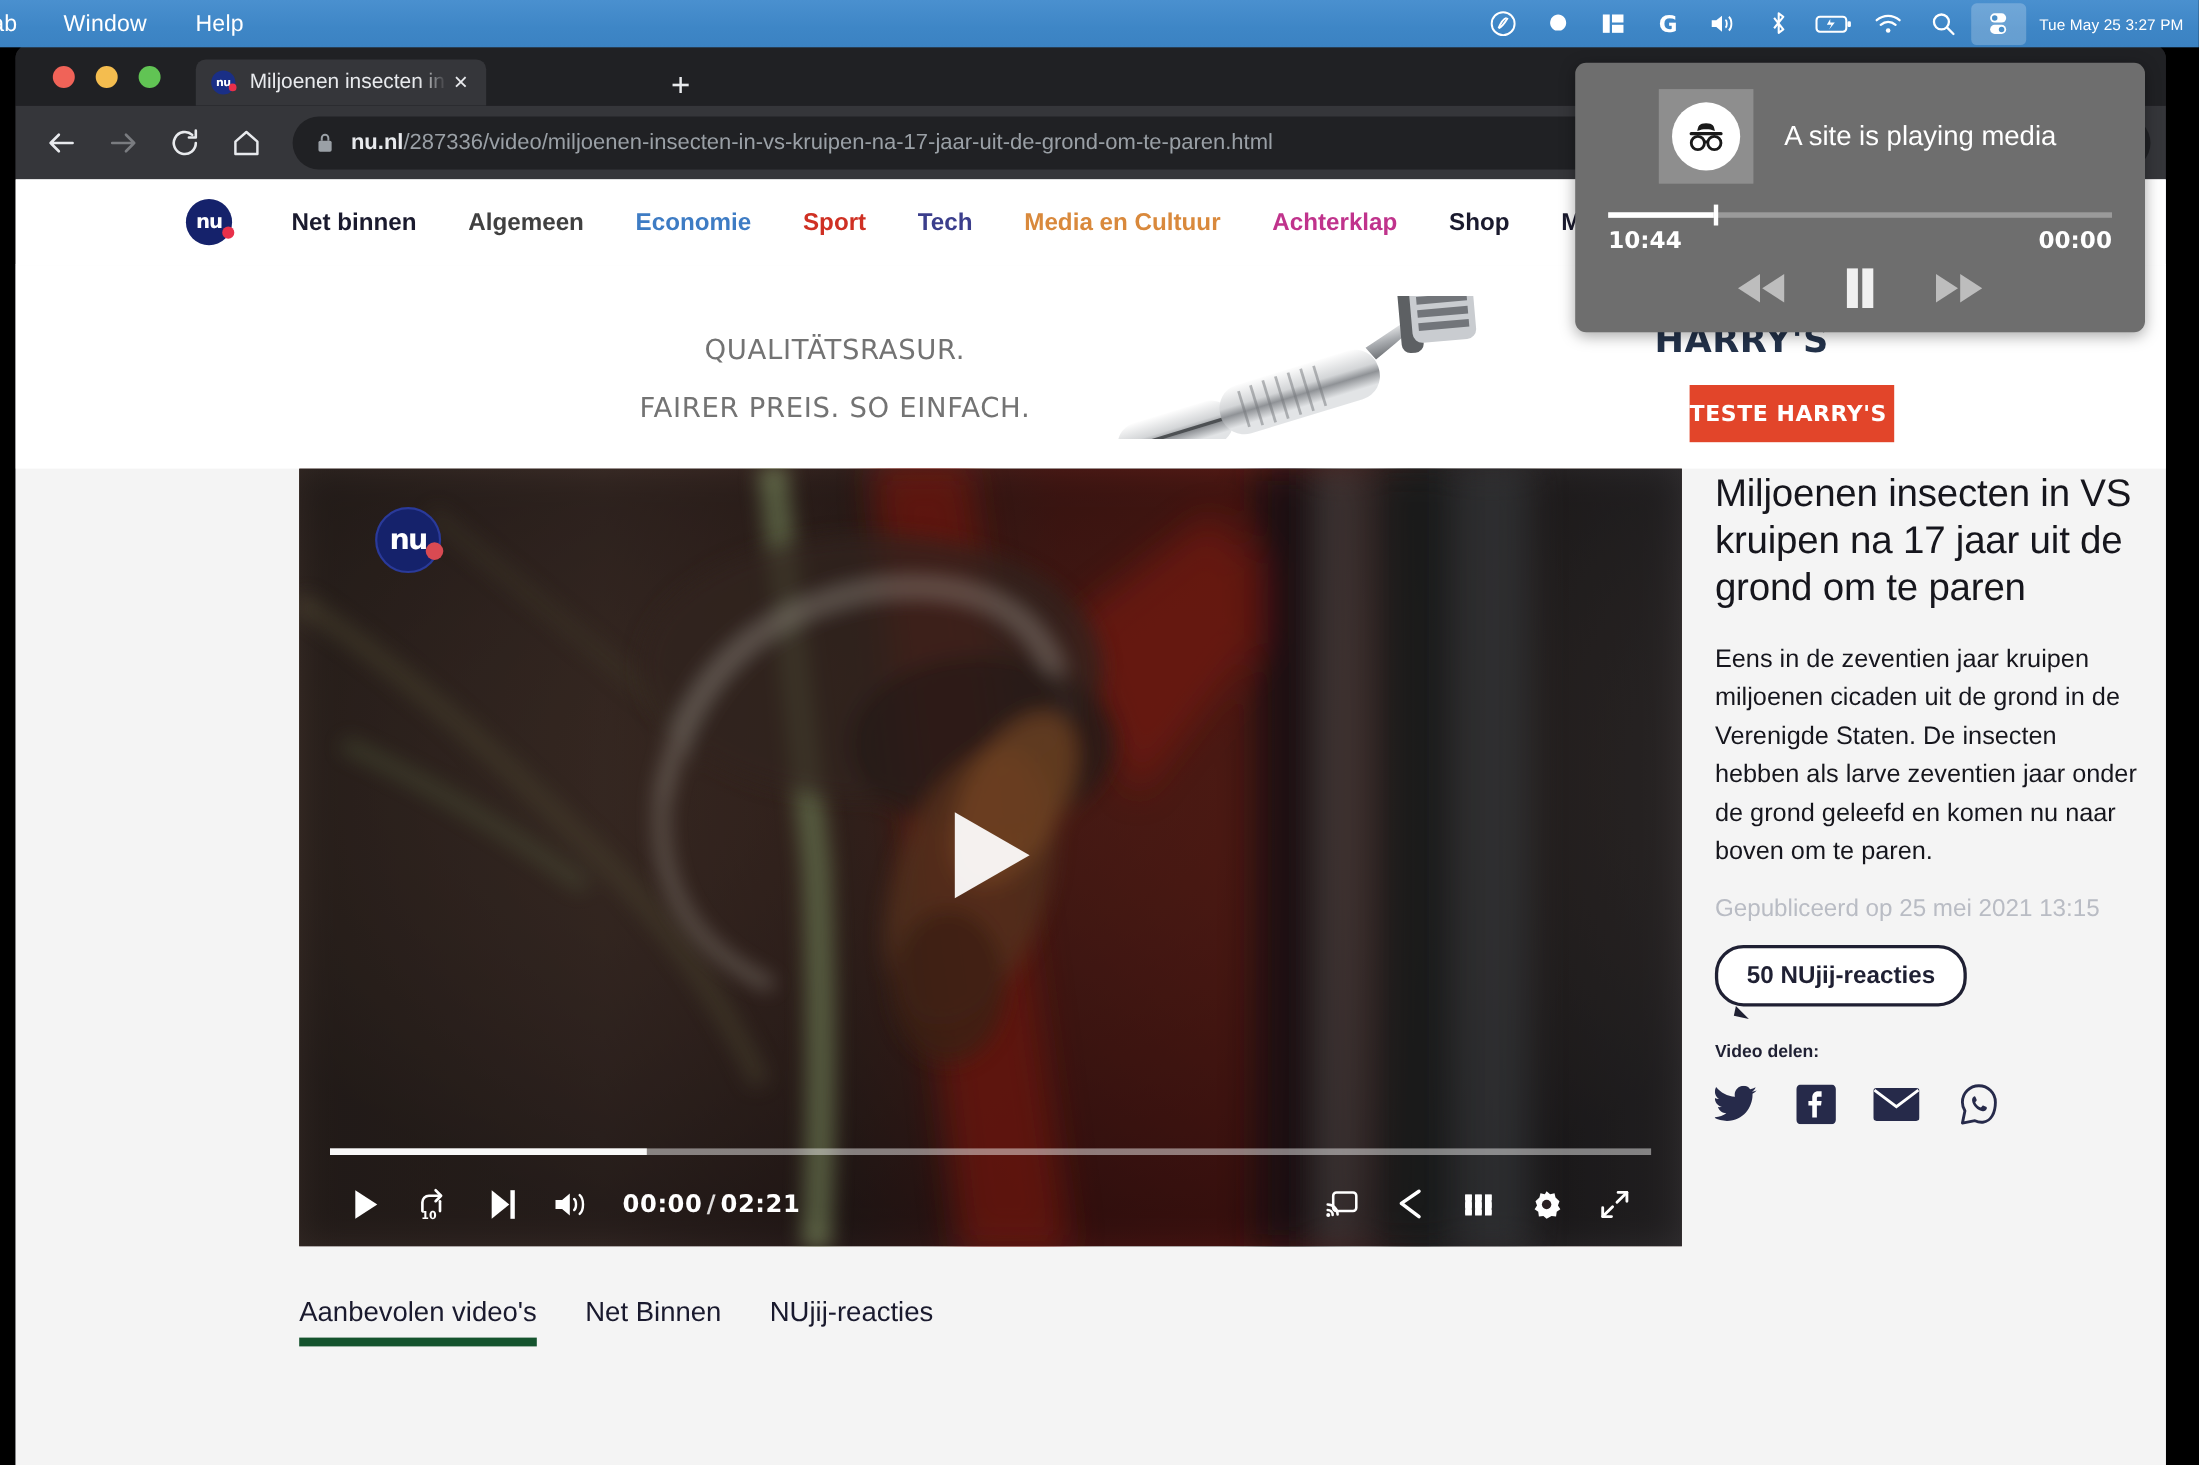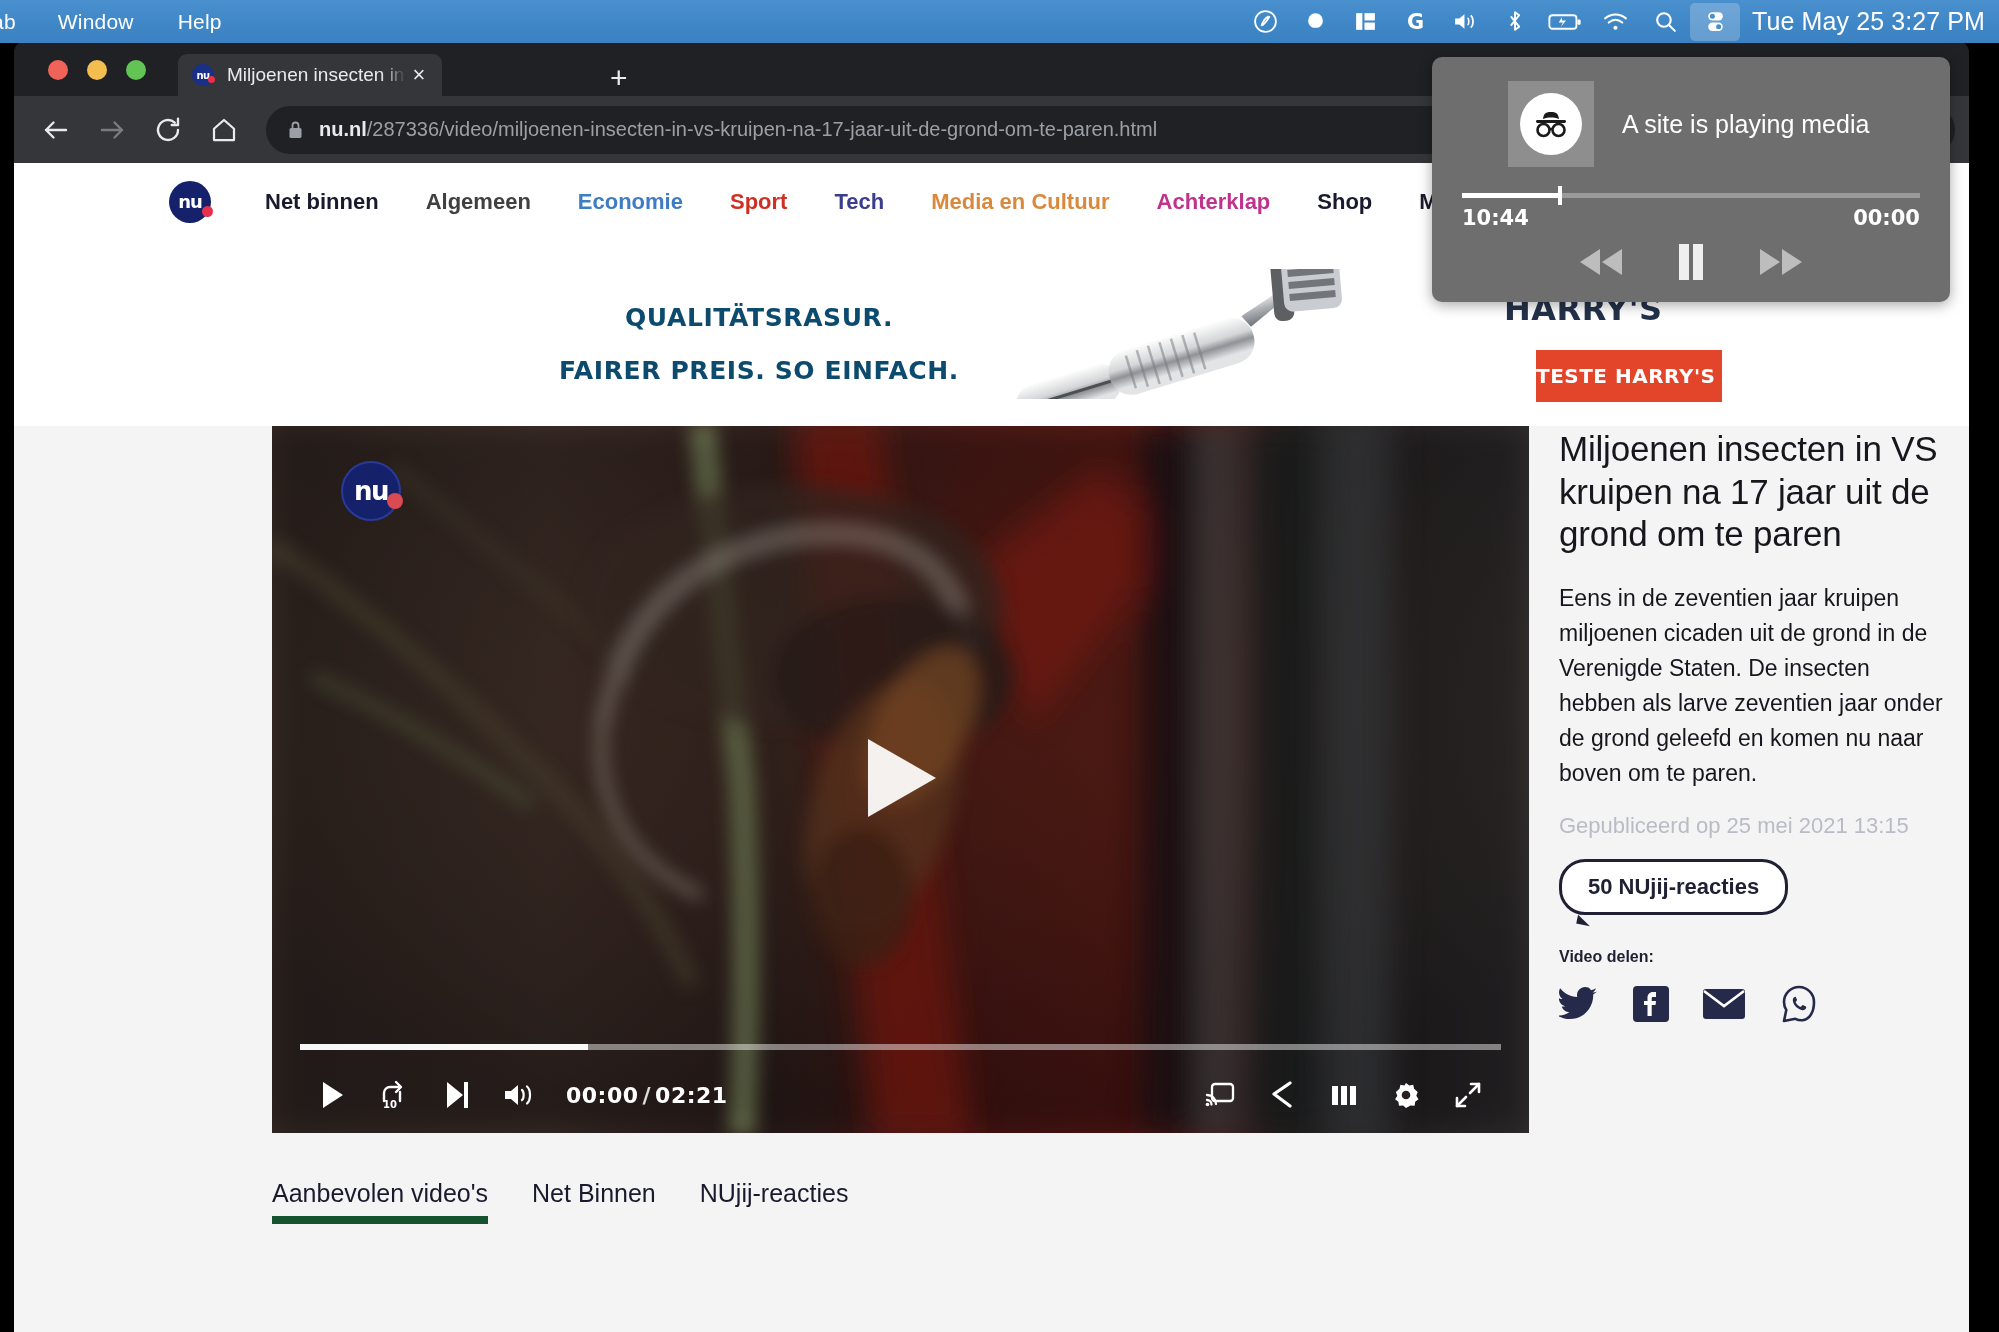--- a/index.html
+++ b/index.html
@@ -20,21 +20,21 @@
   }
   .mb-left { display: flex; align-items: center; gap: 0px; padding-left: 0px; }
   .mb-item { font-size: 21px; padding: 0 22px; color: #fff; letter-spacing: .2px; }
   .mb-item.first { padding-left: 0px; padding-right: 20px; margin-left: -8px; }
   .mb-right { margin-left: auto; display: flex; align-items: center; padding-right: 14px; gap: 0; }
   .mb-icon {
     width: 50px; height: 43px; display: flex; align-items: center; justify-content: center;
     color: #fff;
   }
   .mb-icon.hl { background: rgba(255,255,255,0.22); border-radius: 5px; height: 38px; }
-  .mb-clock { font-size: 25px; padding-left: 12px; white-space: nowrap; letter-spacing: .1px; }
+  .mb-clock { font-size: 14px; padding-left: 12px; white-space: nowrap; letter-spacing: .1px; }
 
   
   .browser {
     position: absolute; left: 14px; top: 41px; width: 1955px; height: 1291px;
     background: #202124;
     border-radius: 12px 12px 0 0;
     overflow: hidden;
     z-index: 10;
   }
   .tabstrip { position: relative; height: 55px; background: #202124; }
@@ -96,21 +96,21 @@
     border-radius: 50%; background: #e8304a; }
   .navlink { font-size: 22px; font-weight: bold; color: #1a1a2e; white-space: nowrap; }
   .navlink.l1 { margin-left: 54px; }
   .navlink + .navlink { margin-left: 47px; }
   .caret { display: inline-block; margin-left: 6px; font-size: 14px; }
 
   .pagebody { background: #f4f4f4; height: 1091px; padding-top: 0; }
   .adband { height: 185px; background: #fff; position: relative; }
   .ad-inner { position: absolute; left: 540px; top: 28px; width: 1200px; height: 138px; }
   .ad-txt { position: absolute; left: 5px; top: 34px; text-align: center; width: 400px; }
-  .ad-l1, .ad-l2 { font-family: "DejaVu Sans", sans-serif; font-weight: bold; color: #0c4a6e;
+  .ad-l1, .ad-l2 { font-family: "DejaVu Sans", sans-serif; font-weight: normal; color: #737373;
     letter-spacing: .6px; }
   .ad-l1 { font-size: 25px; }
   .ad-l2 { font-size: 25px; margin-top: 24px; }
   .ad-razor { position: absolute; left: 430px; top: 0px; width: 420px; height: 130px; }
   .ad-brand { position: absolute; left: 950px; top: 21px; width: 250px; text-align: left; }
   .ad-brandname { font-family: "DejaVu Sans", sans-serif; font-size: 32px; font-weight: bold;
     color: #23324a; letter-spacing: .5px; }
   .ad-cta { margin-top: 22px; background: #e2452a; color: #fff; font-family: "DejaVu Sans", sans-serif;
     font-size: 20px; font-weight: bold; padding: 14px 0; letter-spacing: .5px; width: 186px;
     margin-left: auto; margin-right: auto; }

